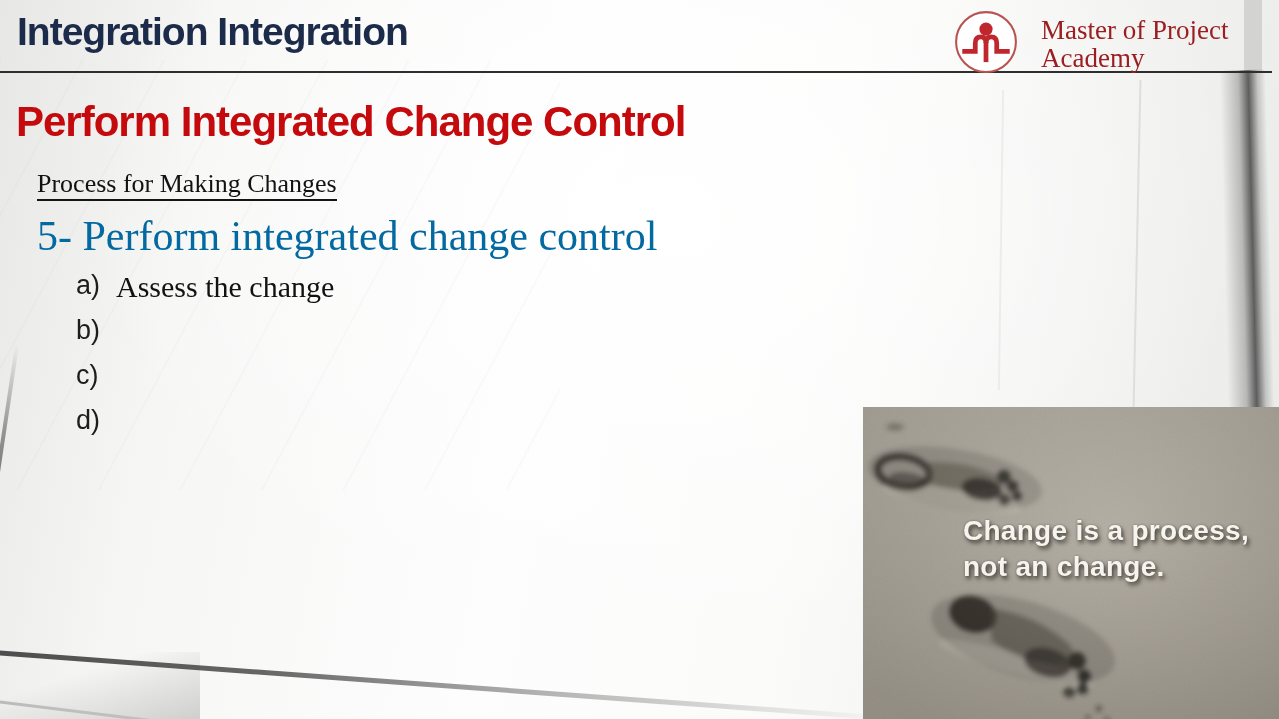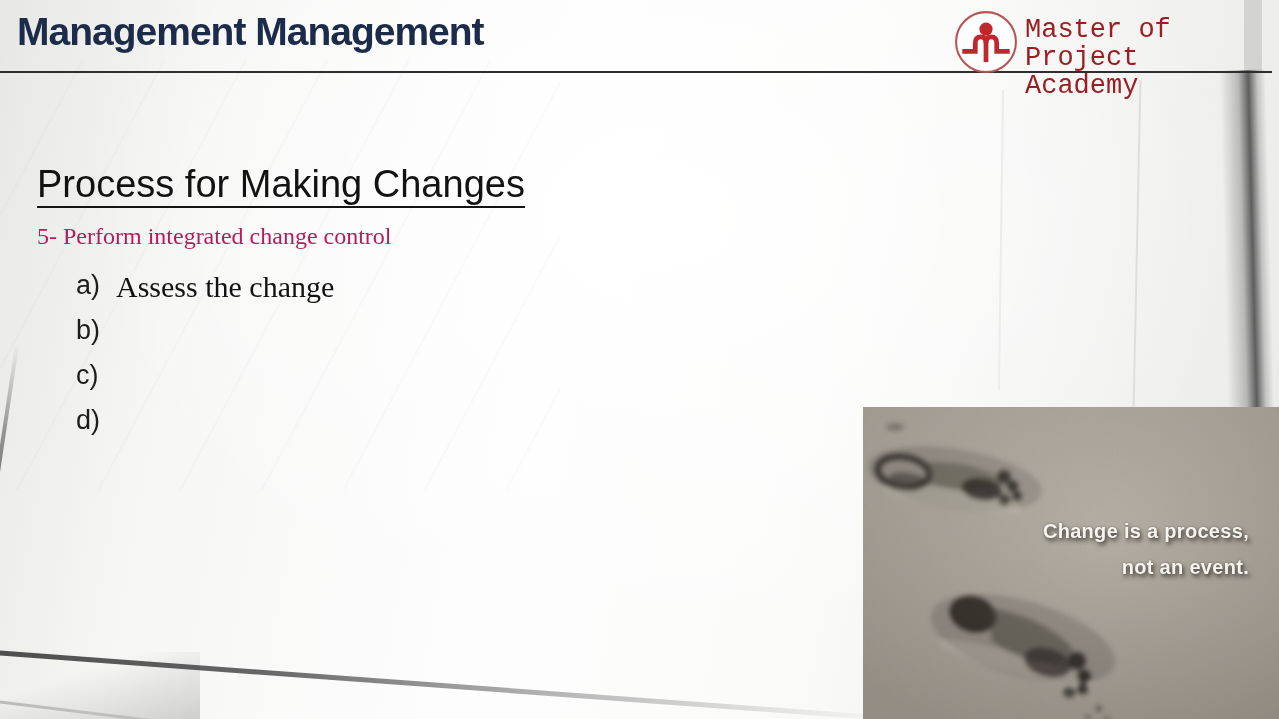--- a/index.html
+++ b/index.html
@@ -26,78 +26,79 @@
     background:linear-gradient(to right,rgba(90,90,90,.35),rgba(120,120,120,0));}
   .corner-shade{position:absolute;left:0;top:652px;width:200px;height:67px;
     background:linear-gradient(to bottom right,rgba(0,0,0,0) 35%,rgba(60,60,60,.22) 100%);}
 
   
   .header-title{position:absolute;left:17px;top:4px;font-size:39px;font-weight:700;letter-spacing:-1px;
     color:var(--header-navy,#1b2b49);line-height:56px;}
   .header-rule{position:absolute;left:0;top:71px;width:1272px;height:2px;background:#2e2e2e;}
   .logo{position:absolute;left:953px;top:9px;display:flex;align-items:flex-start;}
   .logo svg{width:66px;height:66px;flex:0 0 auto;}
-  .logo-text{margin-left:6px;padding-top:7px;font-family:Liberation Mono, monospace;font-size:27px;line-height:28px;
+  .logo-text{margin-left:22px;padding-top:7px;font-family:Liberation Serif, serif;font-size:27px;line-height:28px;
     color:var(--logo-text-red,#9b1f22);}
 
   
   .slide-title{position:absolute;left:16px;top:94px;font-size:42px;font-weight:700;letter-spacing:-1px;
     color:var(--title-red,#c50a0d);line-height:56px;}
-  .subtitle{position:absolute;left:37px;top:163px;font-family:Liberation Sans, sans-serif;font-size:38px;color:#121212;line-height:42px;}
+  .subtitle{position:absolute;left:37px;top:163px;font-family:Liberation Serif, serif;font-size:26px;color:#121212;line-height:42px;}
   .subtitle span{border-bottom:2px solid #141414;padding-bottom:1px;}
-  .step{position:absolute;left:37px;top:214px;font-family:"Liberation Serif",serif;font-size:24px;color:#be185d;line-height:44px;}
+  .step{position:absolute;left:37px;top:214px;font-family:"Liberation Serif",serif;font-size:42px;color:#0369a1;line-height:44px;}
   .list{position:absolute;left:0;top:269px;}
   .item{position:relative;margin-bottom:9px;min-height:36px;}
   .marker{position:absolute;left:76px;top:1px;font-family:"Liberation Sans",sans-serif;font-size:27px;color:#1d1d1d;}
   .itext{display:block;margin-left:116px;max-width:646px;font-family:"Liberation Serif",serif;font-size:30px;line-height:36px;color:#121212;}
 
   
   .photo{position:absolute;left:863px;top:407px;width:416px;height:312px;overflow:hidden;
     background:linear-gradient(160deg,#b7b1a6 0%,#aea89d 45%,#a49e93 100%);}
   .photo .vignette{position:absolute;inset:0;
     background:radial-gradient(ellipse at 60% 40%,rgba(255,255,255,.10),rgba(0,0,0,.12) 90%);}
   .photo svg{position:absolute;inset:0;}
-  .caption{position:absolute;right:30px;top:106px;text-align:right;font-weight:700;font-size:20px;line-height:36px;
+  .caption{position:absolute;right:30px;top:106px;text-align:left;font-weight:700;font-size:28px;line-height:36px;
     color:var(--caption-white,#f6f4ef);letter-spacing:.3px;
     text-shadow:2px 3px 4px rgba(40,35,25,.78),0 0 2px rgba(60,50,40,.5);}
 </style>
 </head>
 <body>
 
 <div class="stage">
 
   <div class="bg-base"></div>
   <div class="bg-sheen"></div>
   <div class="bg-streaks"></div>
   <div class="window-line-thin"></div>
   <div class="window-line-thin2"></div>
   <div class="window-dark-band"></div>
   <div class="window-dark-band-top"></div>
   <div class="grout-vertical"></div>
   <div class="grout-horizontal"></div>
   <div class="grout-horizontal2"></div>
   <div class="corner-shade"></div>
 
-  <div class="header-title">Management Management</div>
+  <div class="header-title">Integration Integration</div>
   <div class="header-rule"></div>
 
   <div class="logo">
     <svg viewBox="0 0 64 64" aria-hidden="true">
       <circle cx="32" cy="32" r="29" fill="#ffffff" stroke="#b85450" stroke-width="2"></circle>
       <circle cx="32" cy="19.5" r="6.4" fill="#c0272d"></circle>
       <path d="M9 41 H21.6 V33 Q21.6 27 27 27 Q32 27 32 33" fill="none" stroke="#c0272d" stroke-width="4.6"></path>
       <path d="M55 41 H42.4 V33 Q42.4 27 37 27 Q32 27 32 33" fill="none" stroke="#c0272d" stroke-width="4.6"></path>
       <rect x="29.7" y="32" width="4.6" height="19.5" fill="#c0272d"></rect>
     </svg>
     <div class="logo-text">
       <div>Master of Project</div>
       <div>Academy</div>
     </div>
   </div>
 
+  <div class="slide-title">Perform Integrated Change Control</div>
 
   <div class="subtitle">
     <span>Process for Making Changes</span>
   </div>
 
   <div class="step">5- Perform integrated change control</div>
 
   <div class="list">
     <div class="item">
       <span class="marker">a)</span>
@@ -154,17 +155,17 @@
         <circle cx="71" cy="31" r="6" fill="rgba(28,25,21,.8)"></circle>
         <circle cx="59" cy="38" r="6" fill="rgba(28,25,21,.7)"></circle>
         <circle cx="92" cy="46" r="3" fill="rgba(40,36,30,.6)"></circle>
         <circle cx="103" cy="55" r="2.5" fill="rgba(40,36,30,.6)"></circle>
         <circle cx="84" cy="58" r="2.5" fill="rgba(40,36,30,.5)"></circle>
       </g>
     </svg>
     <div class="vignette"></div>
     <div class="caption">
       <div>Change is a process,</div>
-      <div>not an event.</div>
+      <div>not an change.</div>
     </div>
   </div>
 
 </div>
 
 </body></html>

